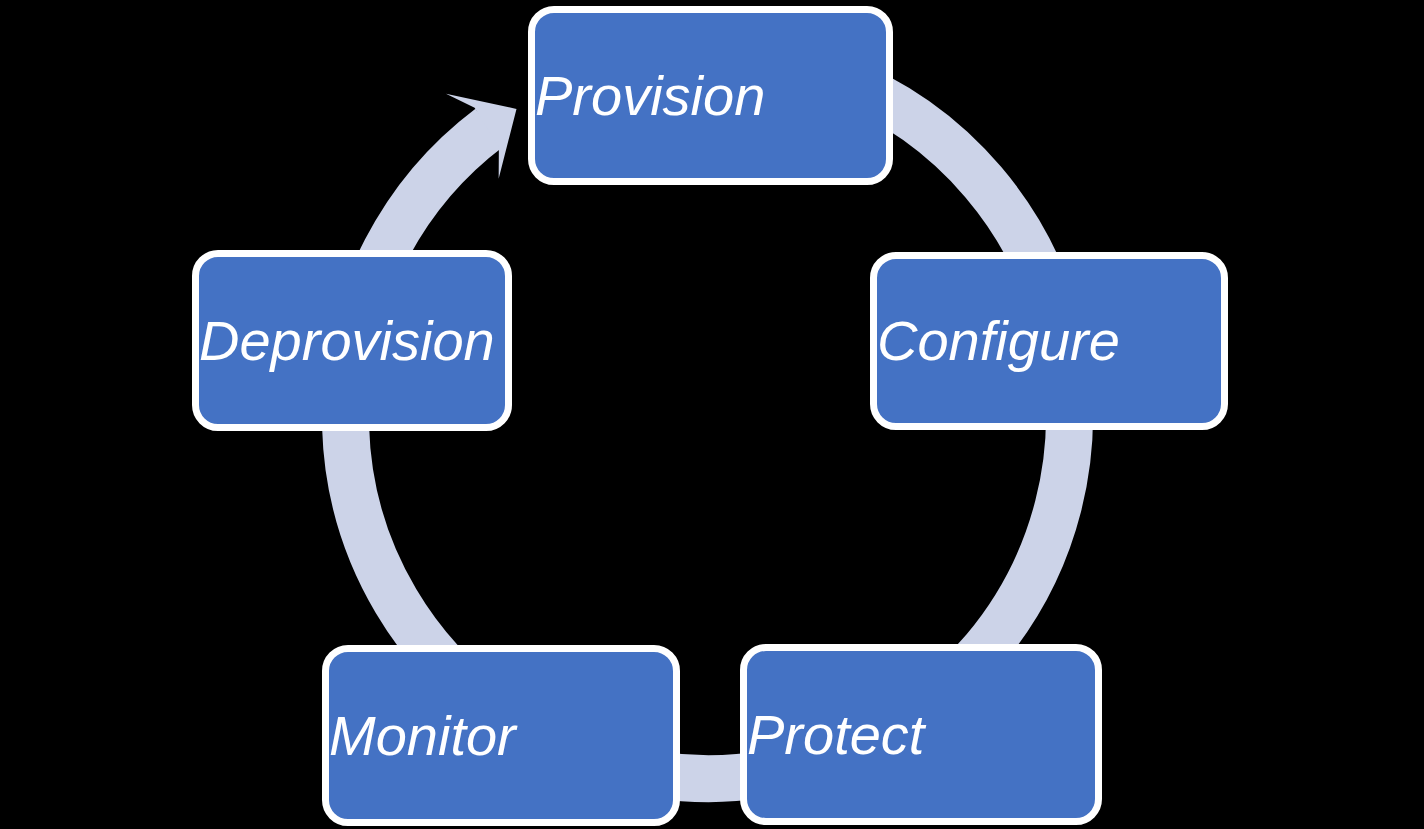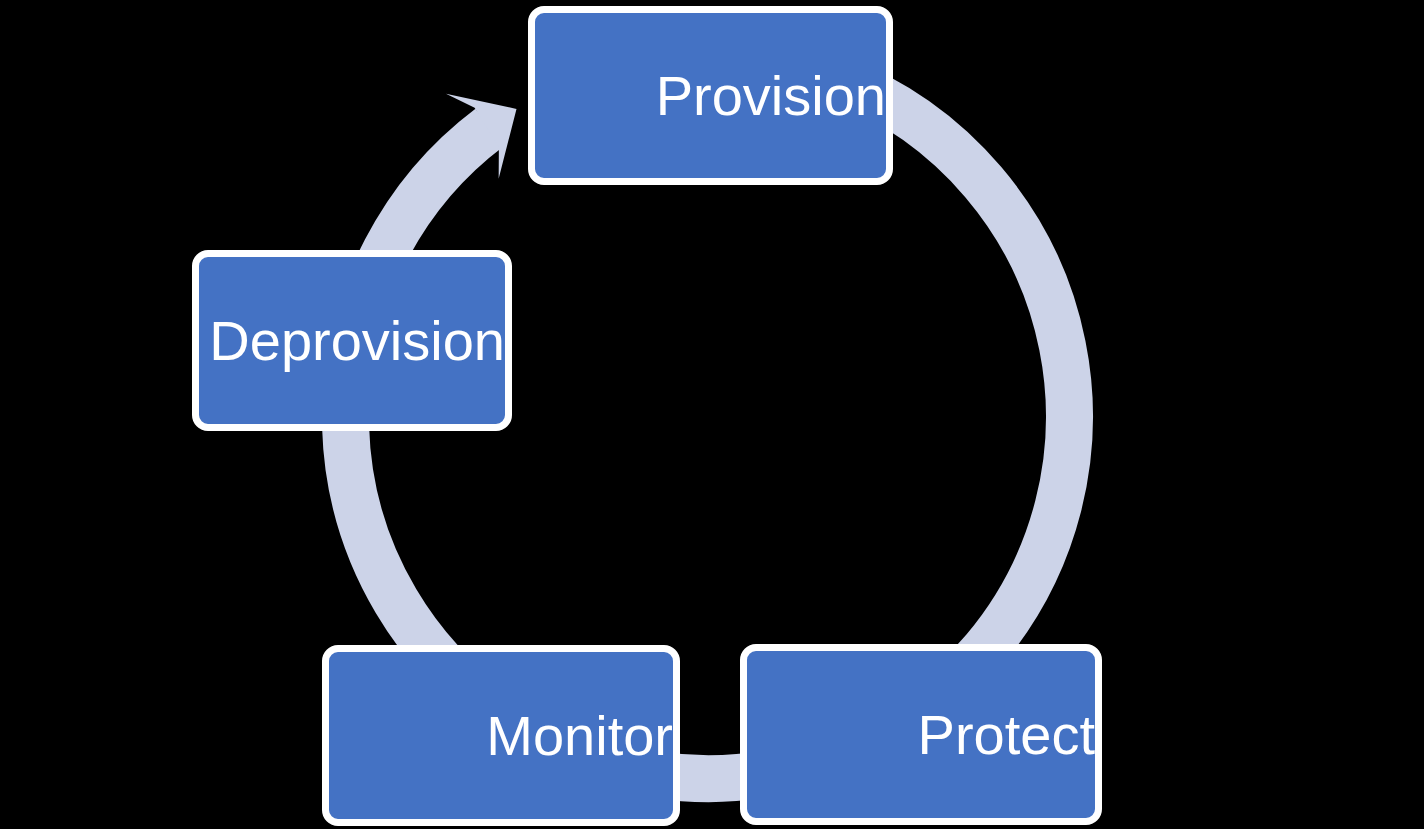--- a/index.html
+++ b/index.html
@@ -31,24 +31,25 @@
   }
   .arrowhead {
     fill: var(--color-arrow, #CCD3E8);
     stroke: none;
   }
   .node {
     position: absolute;
     box-sizing: border-box;
     background: var(--color-node_fill, #4472C4);
     border: 7px solid var(--color-node_border, #FFFFFF);
-    border-radius: 16px;
+    border-radius: 26px;
     display: flex;
     align-items: center;
-    justify-content: flex-end;
+    justify-content: flex-start;
+    font-style: italic;
   }
   .node-label {
     color: var(--color-node_text, #FFFFFF);
     font-size: 56px;
     font-weight: 400;
     line-height: 1;
     white-space: nowrap;
     letter-spacing: 0px;
   }
   
@@ -67,20 +68,23 @@
 
     <path class="ring-path" d="M 675.9 55.9 A 362 362 0 1 1 489.6 127.4"></path>
 
     <polygon class="arrowhead" points="0,0 -52,-50 -35,-23 -35,23 -52,50" transform="translate(516.5 108.9) rotate(328.2)"></polygon>
   </svg>
 
   <div class="node node-provision">
     <span class="node-label">Provision</span>
   </div>
 
+  <div class="node node-configure">
+    <span class="node-label">Configure</span>
+  </div>
 
   <div class="node node-monitor">
     <span class="node-label">Monitor</span>
   </div>
 
   <div class="node node-protect">
     <span class="node-label">Protect</span>
   </div>
 
   <div class="node node-deprovision">

